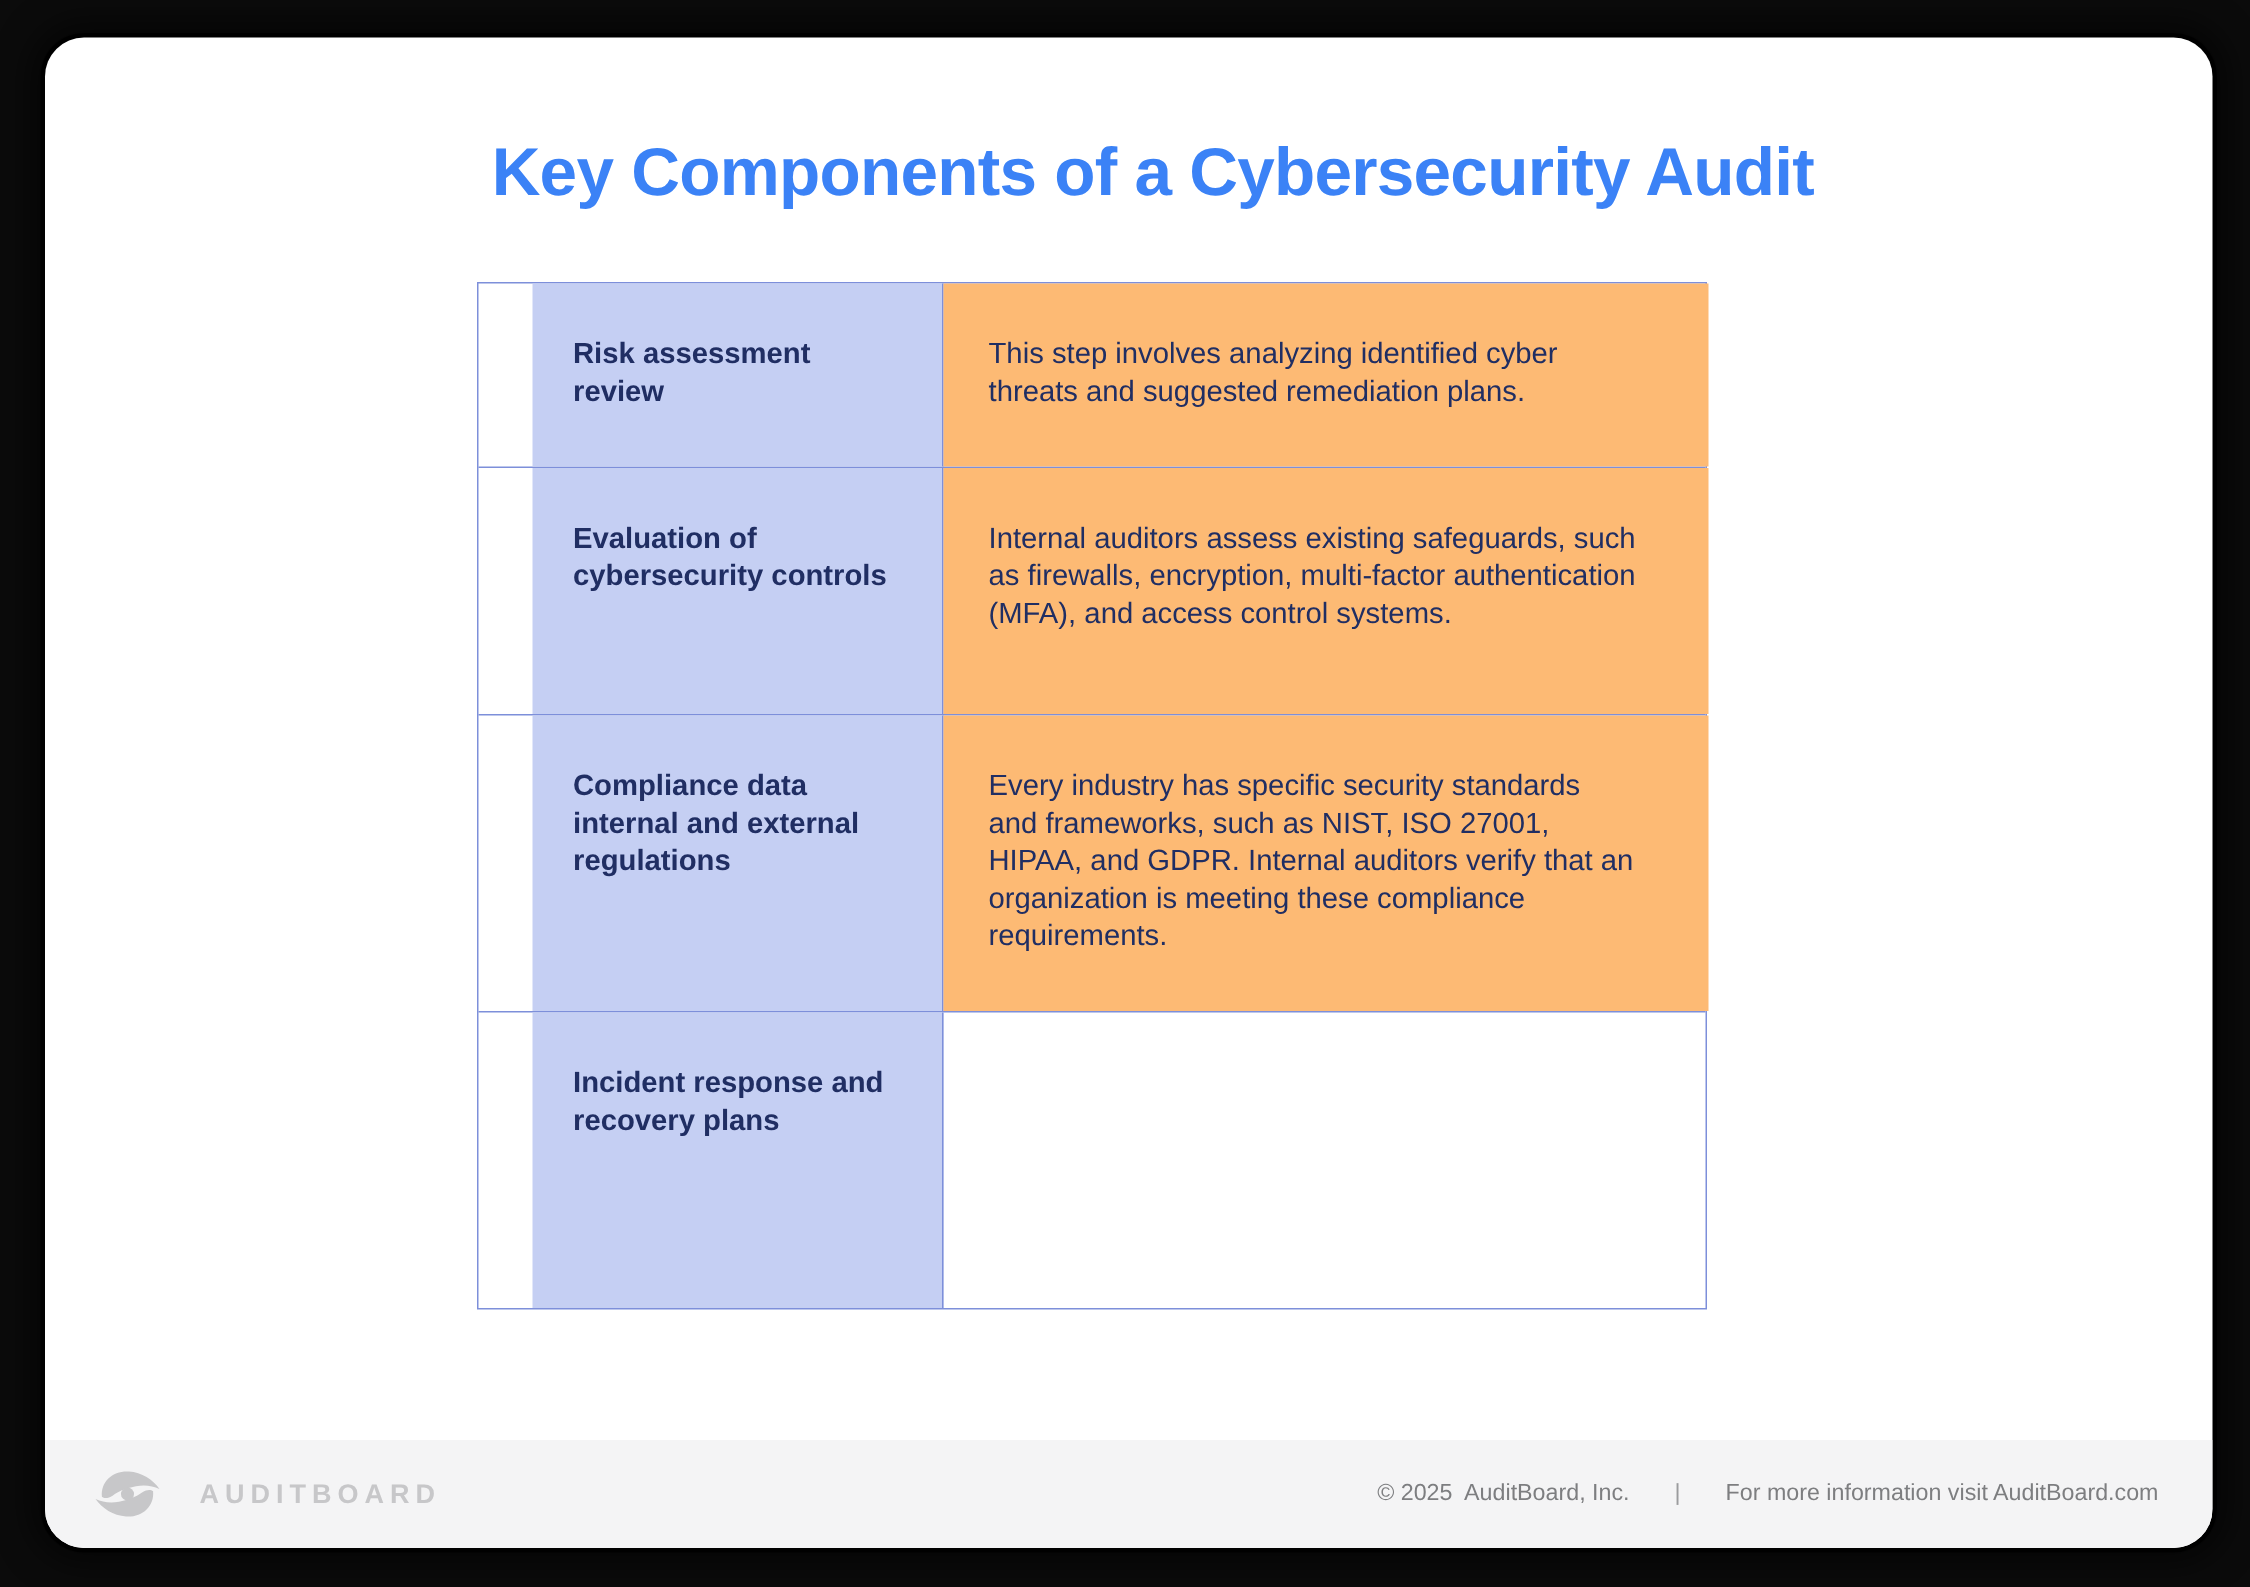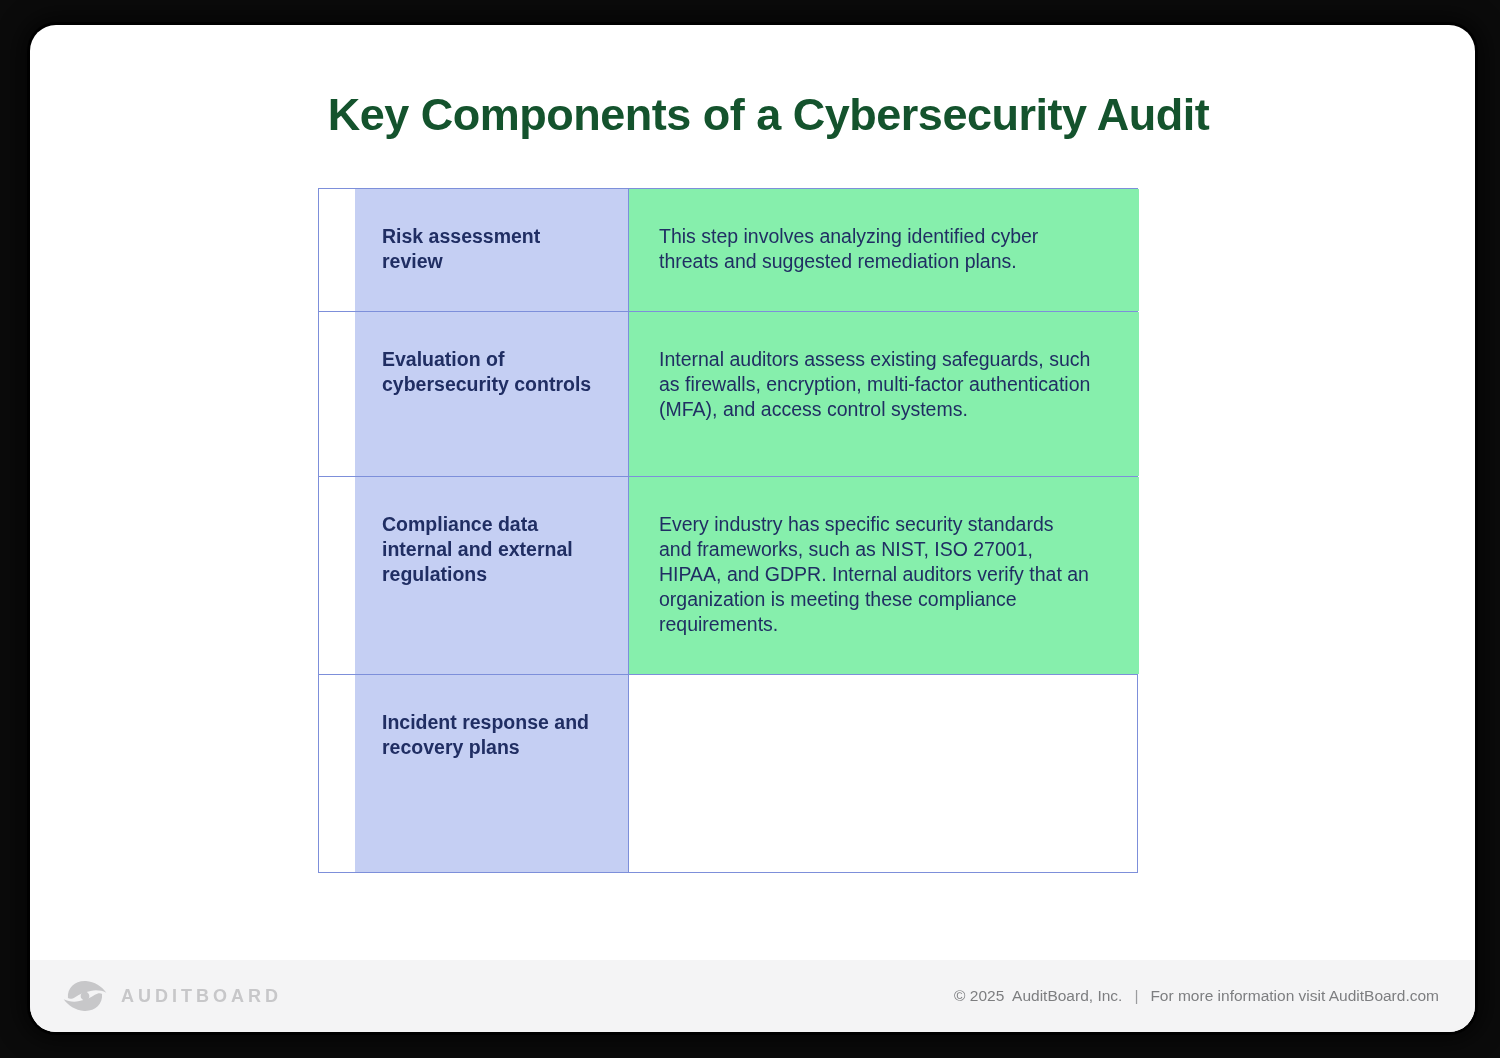--- a/index.html
+++ b/index.html
@@ -30,21 +30,21 @@
     box-shadow: 0 0 0 3px rgba(0,0,0,0.85), 0 0 22px 10px rgba(0,0,0,0.55);
   }
   .page-title {
     margin: 0;
     padding-top: 64px;
     text-align: center;
     font-size: 45px;
     line-height: 1.15;
     font-weight: 600;
     letter-spacing: -0.5px;
-    color: #14532d;
+    color: #3b82f6;
     padding-left: 32px;
   }
   .components-table {
     width: 820px;
     margin-left: 288px;
     margin-top: 47px;
     border: 1px solid #7d8fda;
   }
   .trow {
     display: grid;
@@ -59,53 +59,53 @@
     background: #c5cff3;
     border-right: 1px solid #7d8fda;
     padding: 35px 30px 20px 27px;
     font-weight: bold;
     font-size: 19.5px;
     line-height: 25px;
     color: #202e63;
     margin-left: 36px;
   }
   .cell-right {
-    background: #86efac;
+    background: #fdba74;
     padding: 35px 48px 20px 30px;
     font-size: 19.5px;
     line-height: 25px;
     color: #202e63;
   }
   .footer {
     position: absolute;
     left: 0;
     right: 0;
     bottom: 0;
     height: 72px;
     background: #f4f4f5;
     display: flex;
     align-items: center;
     justify-content: space-between;
     padding: 0 36px 0 32px;
   }
   .brand {
     display: flex;
     align-items: center;
-    gap: 13px;
+    gap: 25px;
   }
   .brand-wordmark {
     font-size: 18px;
     font-weight: bold;
     letter-spacing: 4px;
     color: #c7c7c9;
   }
   .footer-right {
     display: flex;
     align-items: center;
-    gap: 12px;
+    gap: 30px;
     font-size: 15.5px;
     color: #7d7e80;
     white-space: pre;
   }
   .footer-sep { color: #9b9c9e; }
 </style>
 </head>
 <body>
 
 <div class="frame">

